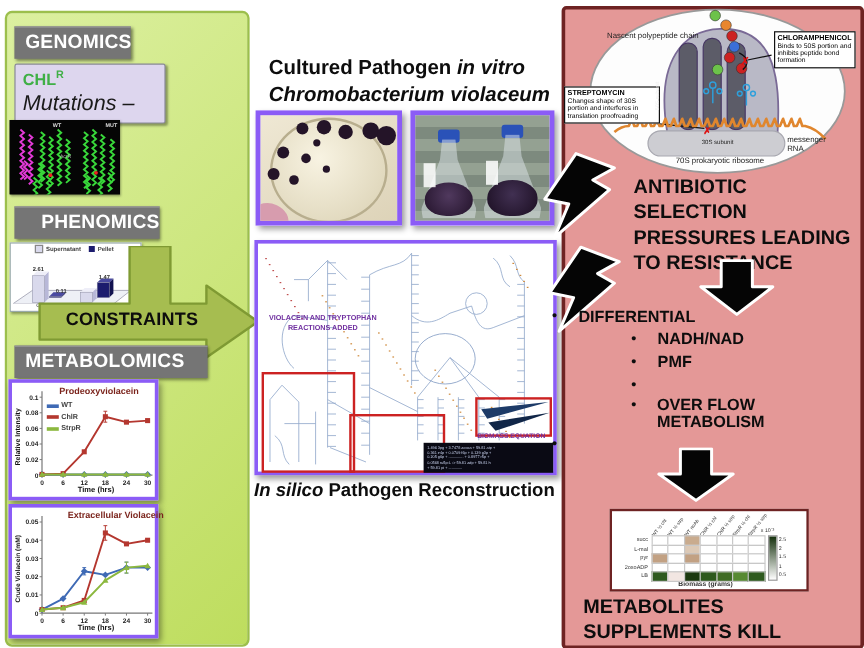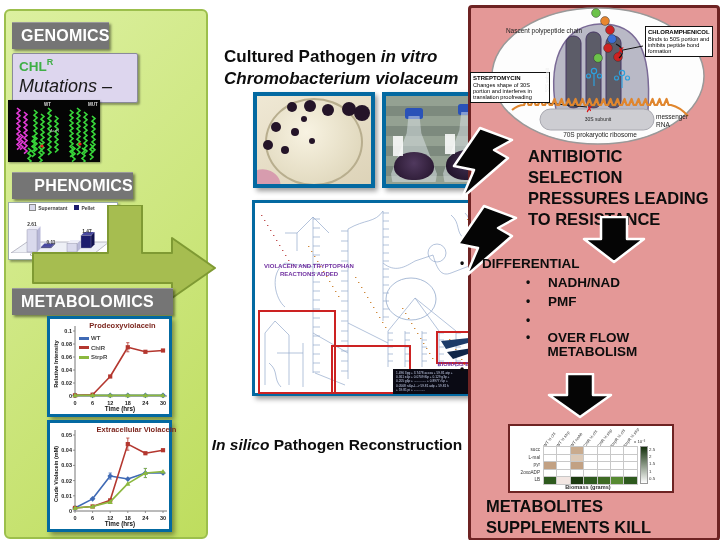--- a/index.html
+++ b/index.html
@@ -1,19 +1,19 @@
 <!DOCTYPE html>
 <html><head>
 <meta charset="utf-8">
 <style>
   html,body{margin:0;padding:0;background:#fff;font-family:"Liberation Sans",sans-serif;}
   #slide{position:relative;width:720px;height:540px;background:#fff;overflow:hidden;}
   .abs{position:absolute;}
   .grayhdr{background:#757575;color:#fff;font-weight:bold;font-size:16px;display:flex;align-items:center;padding-left:9px;letter-spacing:.2px;box-shadow:1.5px 1.5px 2.5px rgba(0,0,0,.45);border-top:1px solid #9a9a9a;}
-  .blackframe{background:#fff;border:3px solid #0369a1;box-shadow:2.5px 3px 5px rgba(0,0,0,.4);margin-left:40px;}
+  .blackframe{background:#fff;border:3px solid #8b5cf6;box-shadow:2.5px 3px 5px rgba(0,0,0,.4);}
   .ctext{text-align:center;}
   svg text{font-family:"Liberation Sans",sans-serif;}
   .tk{font-size:5.5px;font-weight:bold;fill:#222;}
   .bl{font-size:4.8px;font-weight:bold;fill:#333;}
   .chart-title{font-size:7.5px;font-weight:bold;color:#7b241c;}
   .axlab{font-size:6.3px;font-weight:bold;color:#111;}
   .legrow{display:flex;align-items:center;gap:2px;font-size:6px;font-weight:bold;color:#444;}
   .minibox{background:#fff;border:1.2px solid #111;padding:2px 2px;line-height:1.12;}
   .minibox .t{font-weight:bold;font-size:6px;}
   .minibox .b{font-size:5.6px;}
@@ -98,20 +98,21 @@
         <text x="42" y="33.065" class="bl" text-anchor="middle">0.11</text>
         <text x="78" y="21.505000000000003" class="bl" text-anchor="middle">1.47</text>
       </svg>
     <div class="abs ctext" style="left:14px;top:49px;width:24px;font-size:4.3px;color:#333;">ChlR</div>
     <div class="abs ctext" style="left:58px;top:49px;width:24px;font-size:4.3px;color:#333;">StrpR</div>
   </div>
 
   <svg class="abs" style="left:30px;top:205px;" width="190" height="110" viewBox="0 0 190 110">
     <polygon points="78,0 112,0 112,48 142,48 142,33 185,63 142,93 142,78 3,78 3,48 78,48" fill="#a6bd50" stroke="#7f9a33" stroke-width="2" stroke-linejoin="round"></polygon>
   </svg>
+  <div class="abs ctext" style="left:40px;top:258px;width:140px;font-weight:bold;font-size:15px;color:#0d0d0d;letter-spacing:.2px;">CONSTRAINTS</div>
 
   <div class="abs grayhdr" style="left:12px;top:288px;width:152px;height:26px;">
     <span>METABOLOMICS</span>
   </div>
 
   <div class="abs blackframe" style="left:7px;top:316px;width:119px;height:95px;">
     <svg id="svgC1" width="119" height="95">
         <line x1="25" y1="7" x2="25" y2="77" stroke="#777" stroke-width="1"></line>
         <line x1="25" y1="77" x2="117" y2="77" stroke="#777" stroke-width="1"></line>
         <line x1="23" y1="77" x2="25" y2="77" stroke="#777" stroke-width="0.8"></line>
@@ -374,21 +375,21 @@
     <div class="abs ctext" style="left:178px;top:158px;width:66px;font-size:5.6px;font-weight:bold;color:#7030a0;">BIOMASS EQUATION</div>
     <div id="eqBox" class="abs" style="left:138px;top:166px;width:102px;height:22px;background:#0a0a14;color:#ccd6f2;font-size:3.2px;line-height:1.4;padding:1.5px 3px;overflow:hidden;">
         <div>1.496 3pg + 3.7478 accoa + 59.81 atp +</div>
         <div>0.361 e4p + 0.0709 f6p + 0.129 g3p +</div>
         <div>0.205 g6p + .............. + 0.8977 r5p +</div>
         <div>0.0568 ru5p-L  -&gt; 59.81 adp + 59.81 h</div>
         <div>+ 59.81 pi + .............</div>
       </div>
   </div>
 
-  <div class="abs ctext" style="left:206px;top:399px;width:262px;font-weight:bold;font-size:15.5px;color:#0d0d0d;line-height:1.35;margin-top:36px;">
+  <div class="abs ctext" style="left:206px;top:399px;width:262px;font-weight:bold;font-size:15.5px;color:#0d0d0d;line-height:1.35;">
     <div><i>In silico</i><span> Pathogen Reconstruction</span></div>
   </div>
 
   <div class="abs" style="left:468px;top:5px;width:246px;height:530px;background:#e49897;border:3px solid #6e2323;border-radius:4px;"></div>
 
   <svg id="riboSvg" class="abs" style="left:490px;top:6px;" width="218" height="142" viewBox="0 0 218 142">
     <ellipse cx="108" cy="70" rx="106" ry="68" fill="#fdfdfd" stroke="#999" stroke-width="1.5"></ellipse>
     <path d="M66,104 C56,44 80,19 110,18 C146,17 162,42 158,104 Z" fill="#b9b9c6" stroke="#7a6a96" stroke-width="1.5"></path>
     <rect x="76" y="30" width="15" height="72" rx="7" fill="#5c5c68" stroke="#473764" stroke-width="1"></rect>
     <rect x="96" y="26" width="15" height="76" rx="7" fill="#5c5c68" stroke="#473764" stroke-width="1"></rect>

